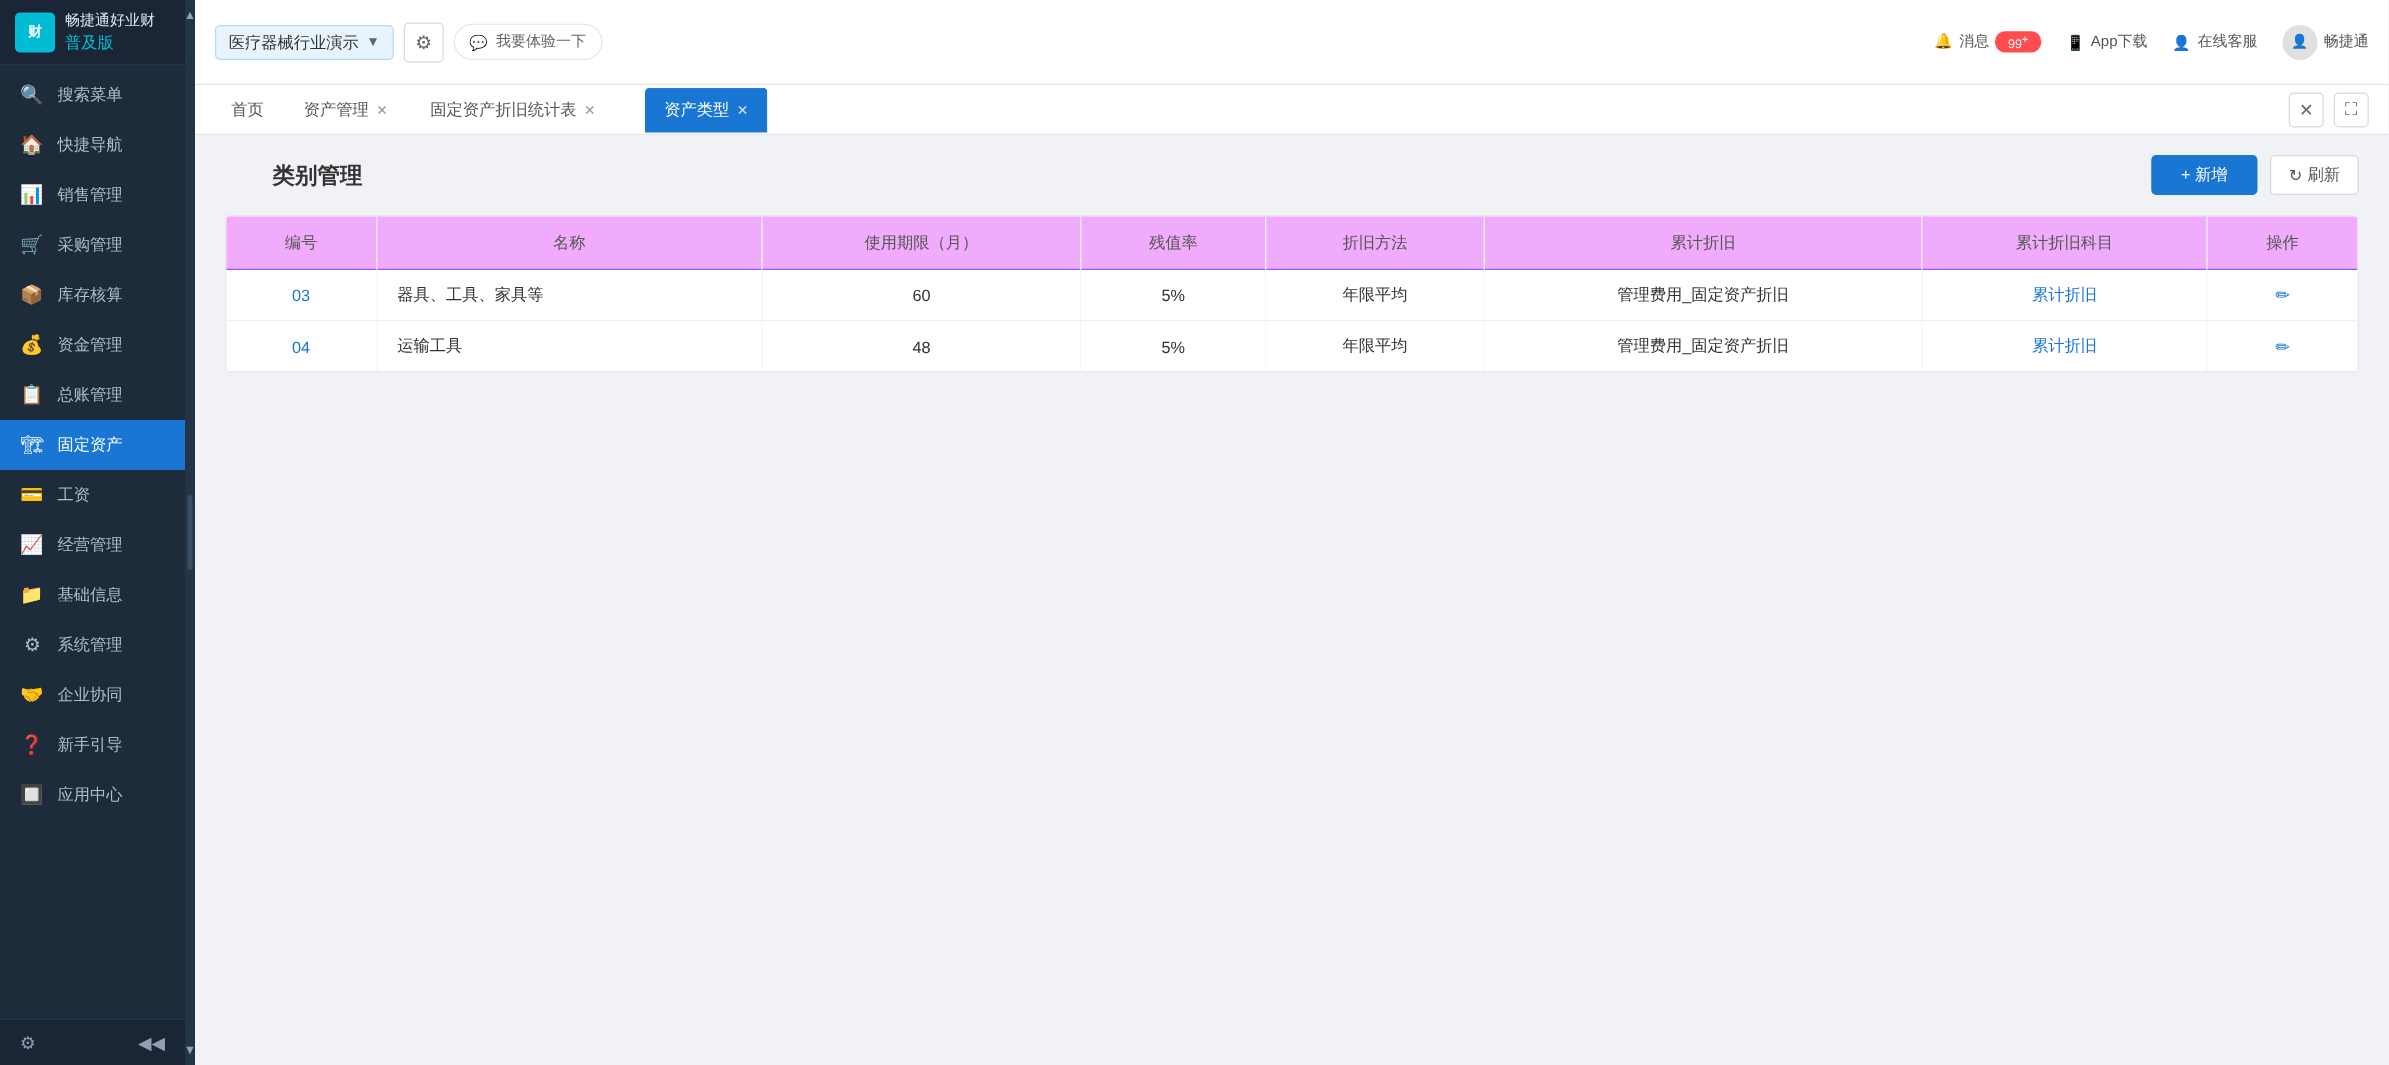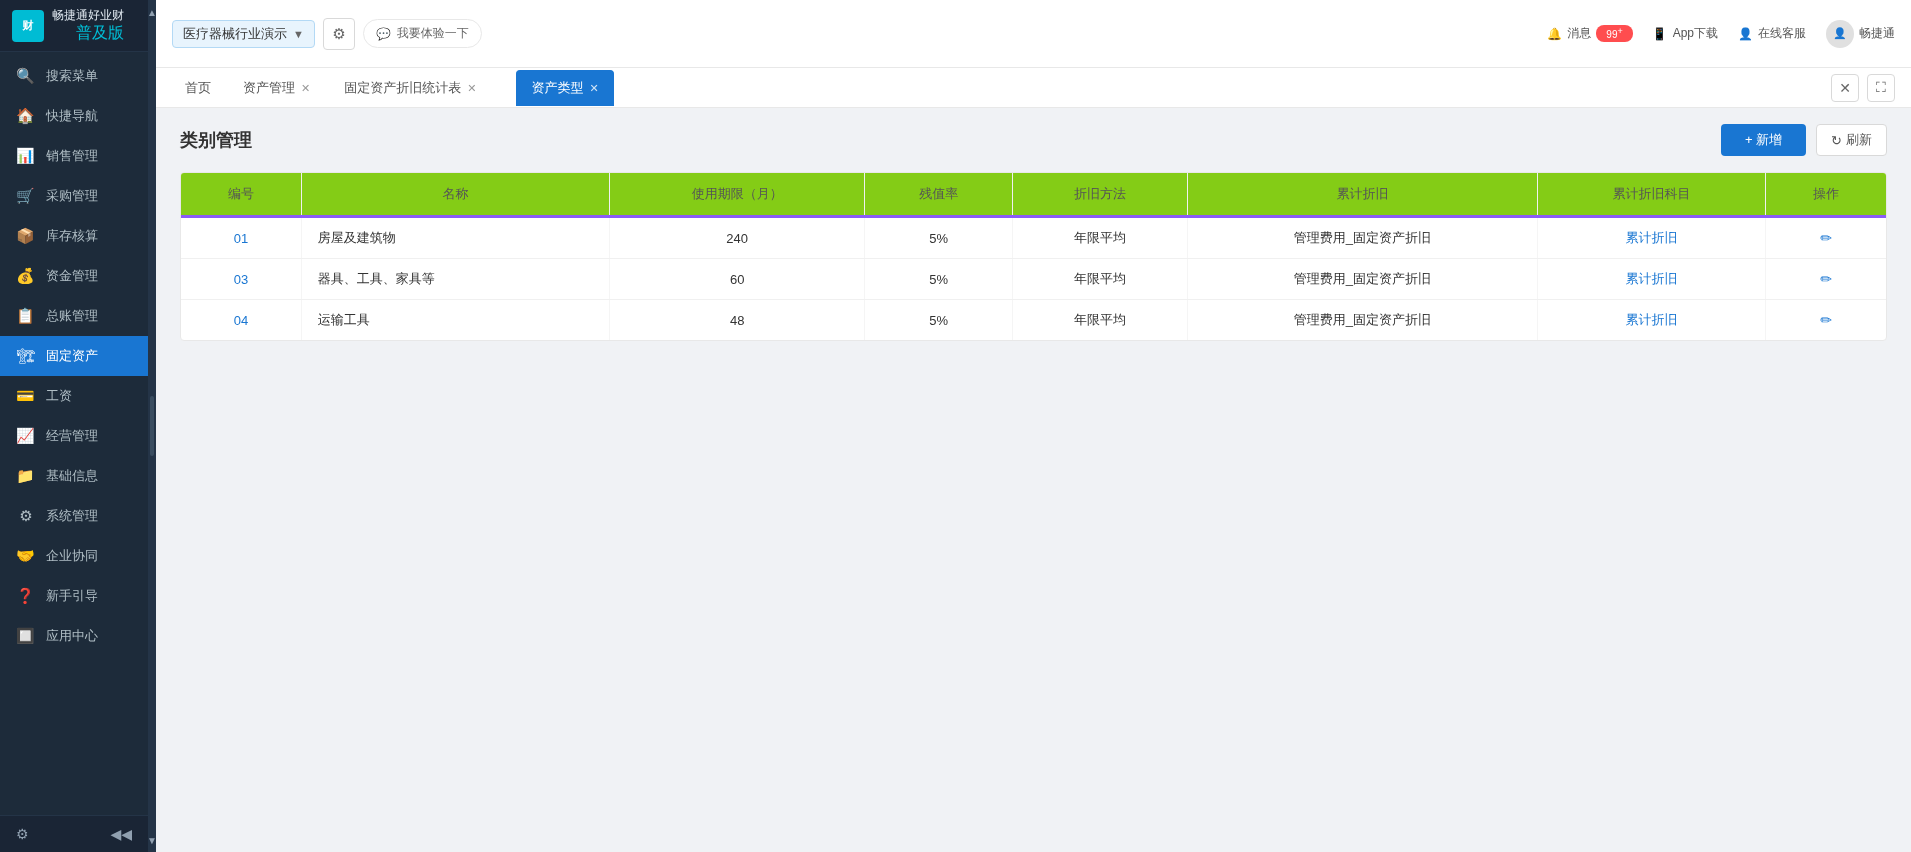--- a/index.html
+++ b/index.html
@@ -31,21 +31,21 @@
       display: flex;
       align-items: center;
       justify-content: center;
       color: white;
       font-size: 11px;
       font-weight: bold;
       margin-right: 8px;
       flex-shrink: 0;
     }
     .sidebar-logo-text { font-size: 12px; color: #e0e8f0; line-height: 1.4; }
-    .sidebar-logo-sub { font-size: 16px; color: #00bcd4; text-align: right; }
+    .sidebar-logo-sub { font-size: 13px; color: #00bcd4; }
     .sidebar-menu { flex: 1; overflow-y: auto; padding: 4px 0; }
     .sidebar-menu::-webkit-scrollbar { width: 4px; }
     .sidebar-menu::-webkit-scrollbar-thumb { background: #3a4d60; }
     .sidebar-item {
       display: flex;
       align-items: center;
       padding: 10px 16px;
       cursor: pointer;
       color: #b0bec5;
       transition: background 0.2s;
@@ -240,20 +240,21 @@
       flex: 1;
       padding: 16px 24px;
       overflow-y: auto;
       background: #f0f2f5;
     }
     .page-header {
       display: flex;
       align-items: center;
       justify-content: space-between;
       margin-bottom: 16px;
+      margin-left: 38px;
     }
     .page-title { font-size: 18px; font-weight: 600; color: #333; }
     .header-actions { display: flex; gap: 10px; }
     .btn-primary {
       background: #1976d2;
       color: white;
       border: none;
       border-radius: 4px;
       padding: 6px 24px;
       cursor: pointer;
@@ -276,21 +277,21 @@
     }
 
     
     .table-container {
       background: #fff;
       border-radius: 4px;
       border: 1px solid #e8e8e8;
       overflow: hidden;
     }
     table { width: 100%; border-collapse: collapse; }
-    thead tr { background: #84cc16; border-bottom: 3px solid #8b5cf6; }
+    thead tr { background: #f0abfc; border-bottom: 1px solid #8b5cf6; }
     th {
       padding: 12px 16px;
       text-align: center;
       font-weight: 500;
       color: #555;
       font-size: 13px;
       border-right: 1px solid #f0f0f0;
     }
     th:last-child { border-right: none; }
     td {
@@ -479,30 +480,20 @@
             <th>名称</th>
             <th>使用期限（月）</th>
             <th>残值率</th>
             <th>折旧方法</th>
             <th>累计折旧</th>
             <th>累计折旧科目</th>
             <th>操作</th>
           </tr>
         </thead>
         <tbody id="table-body">
-        <tr>
-    <td class="td-link">01</td>
-    <td class="td-left">房屋及建筑物</td>
-    <td>240</td>
-    <td>5%</td>
-    <td>年限平均</td>
-    <td>管理费用_固定资产折旧</td>
-    <td class="td-link">累计折旧</td>
-    <td><span class="td-edit-icon">✏</span></td>
-  </tr>
             <tr>
     <td class="td-link">03</td>
     <td class="td-left">器具、工具、家具等</td>
     <td>60</td>
     <td>5%</td>
     <td>年限平均</td>
     <td>管理费用_固定资产折旧</td>
     <td class="td-link">累计折旧</td>
     <td><span class="td-edit-icon">✏</span></td>
   </tr>

